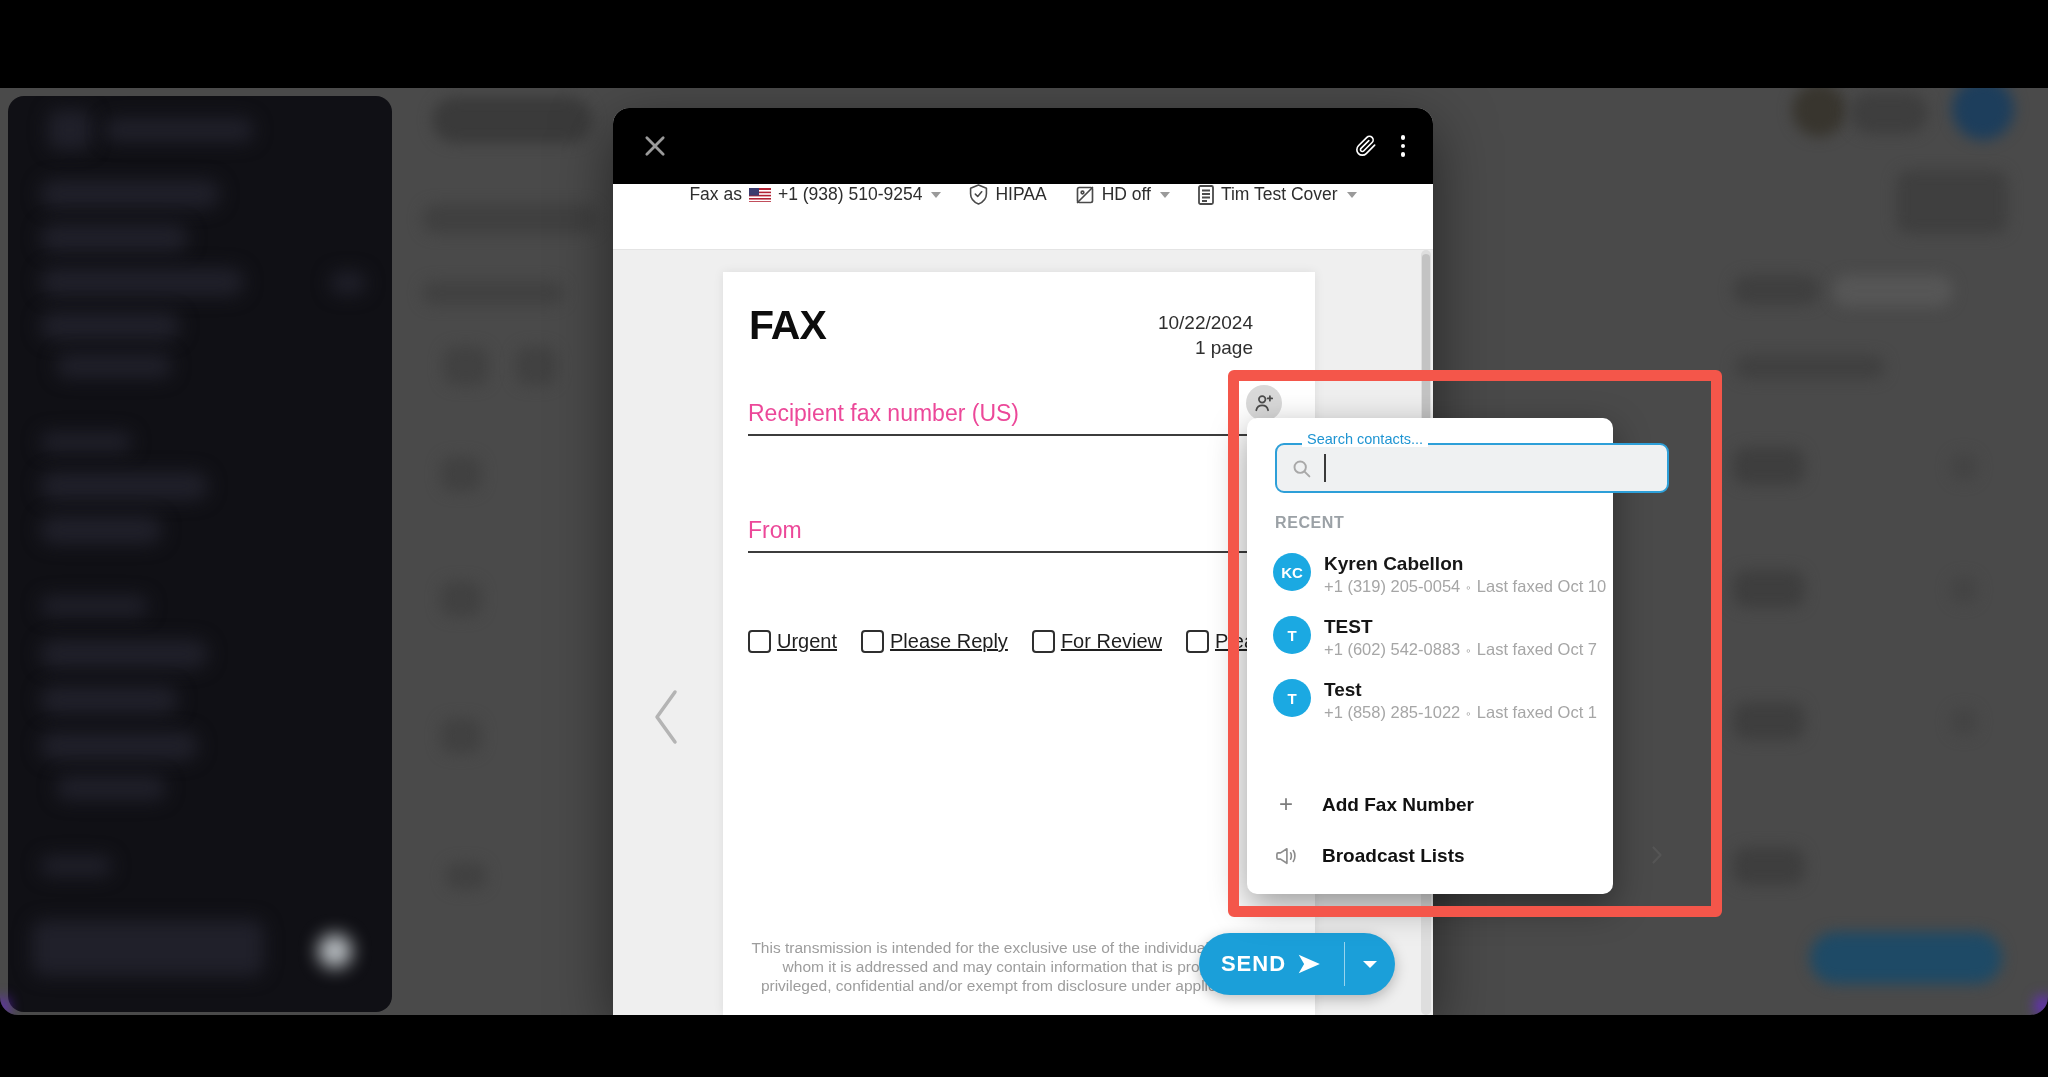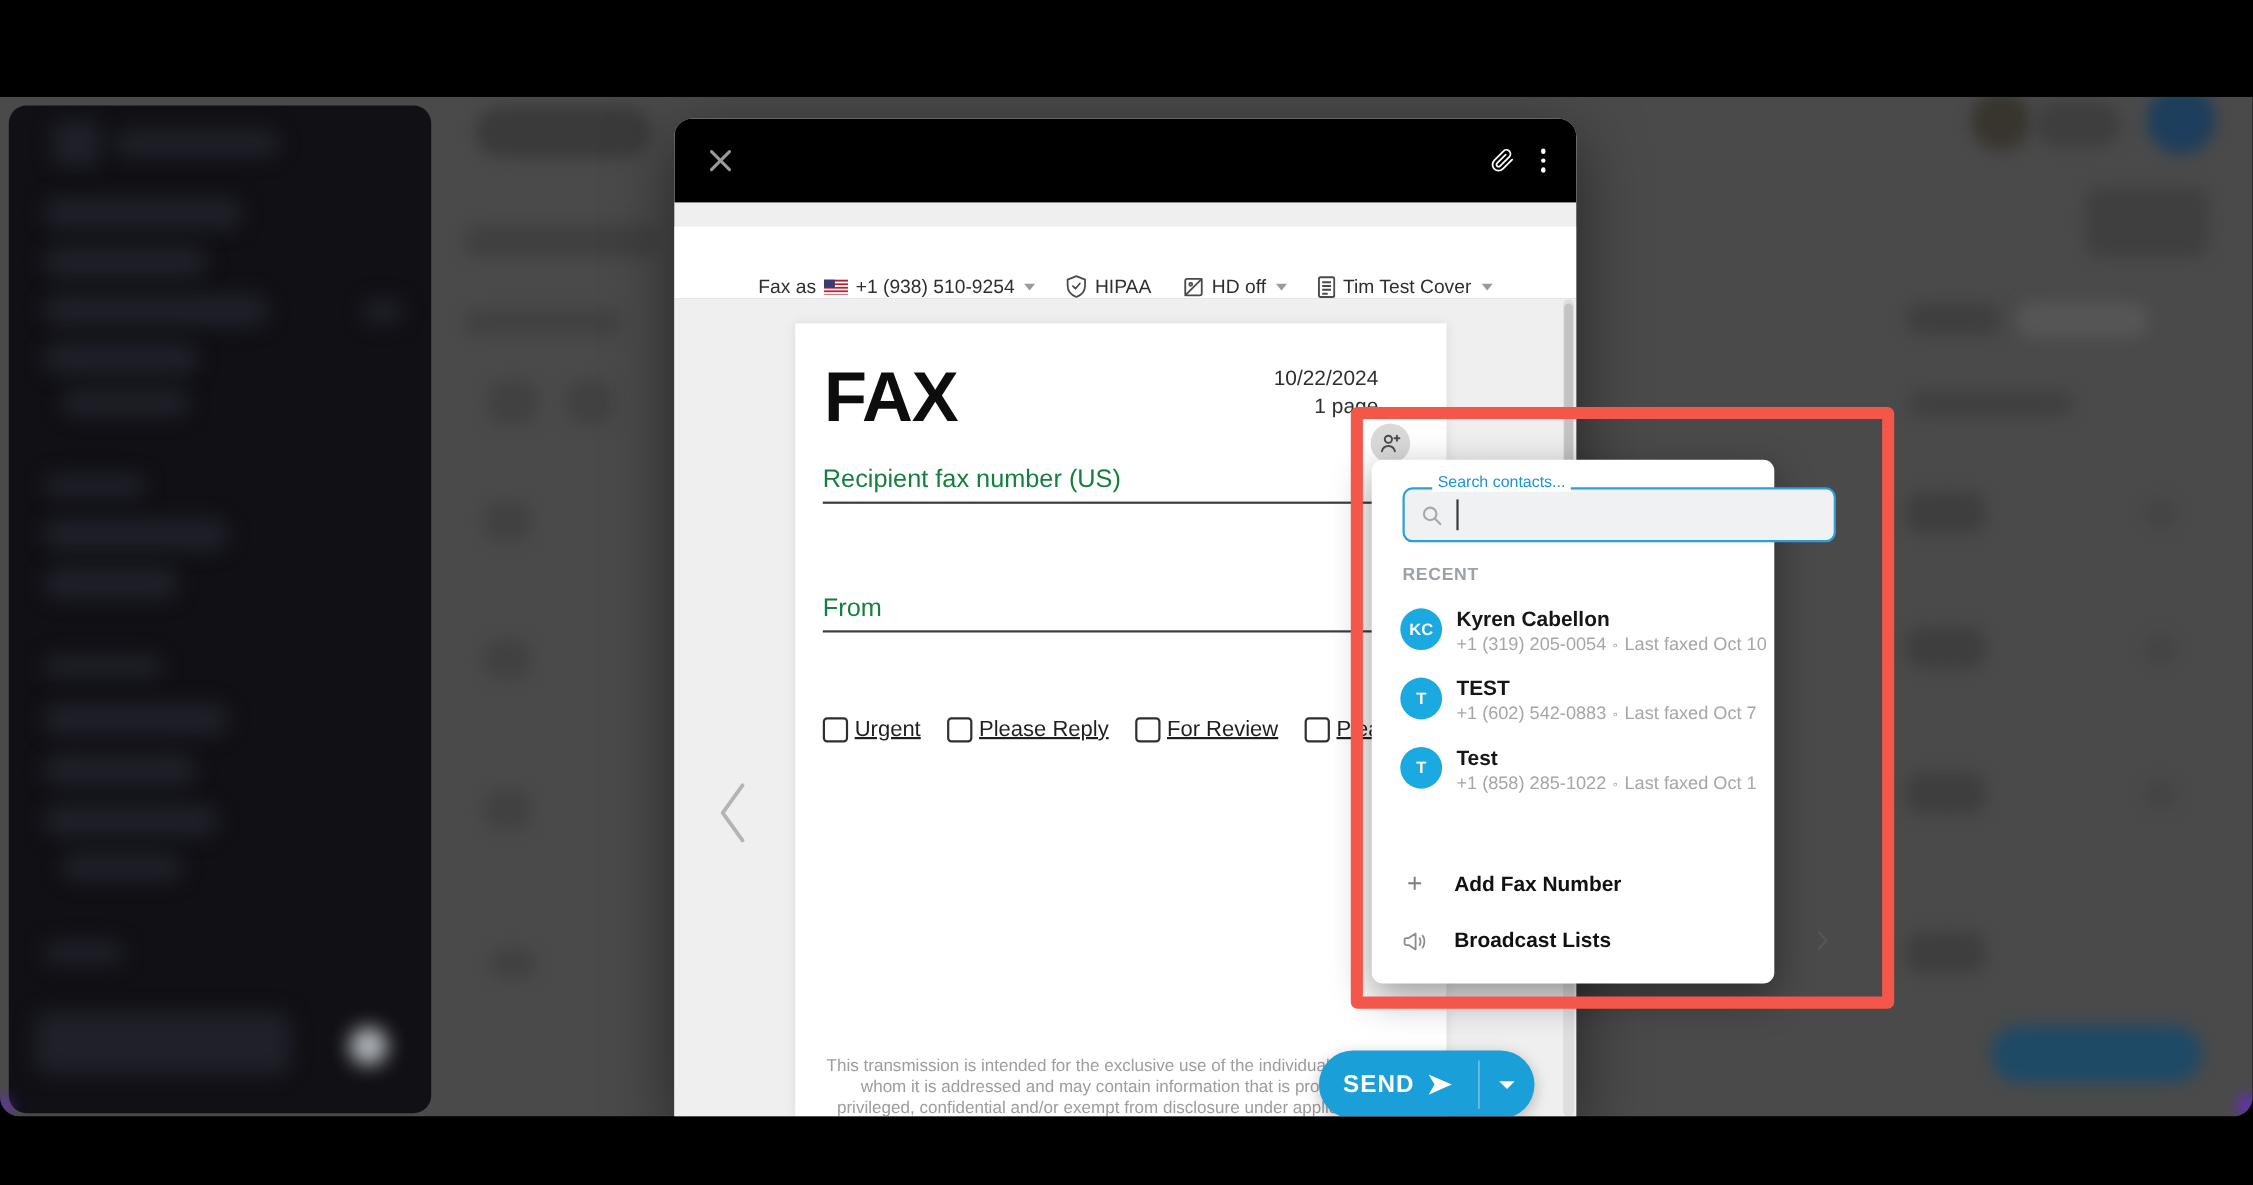--- a/index.html
+++ b/index.html
@@ -25,37 +25,37 @@
   #modal-title-wrap { text-align:center; color:#fff; }
   #modal-title { font-size:23px; font-weight:700; letter-spacing:.2px; }
   #modal-subtitle { font-size:16.5px; color:#ededed; margin-top:5px; }
   .header-left { position:absolute; left:28px; top:0; height:100%; display:flex; align-items:center; }
   .header-right { position:absolute; right:24px; top:0; height:100%; display:flex; align-items:center; gap:20px; }
   .icon-btn { display:flex; align-items:center; justify-content:center; cursor:pointer; }
   .kebab { display:flex; flex-direction:column; gap:4px; padding:4px; }
   .kebab i { width:4.5px; height:4.5px; border-radius:50%; background:#fff; }
 
   #toolbar { height:66px; background:#fff; border-bottom:1px solid #e4e4e4; flex:0 0 auto;
-             display:flex; align-items:flex-end; justify-content:center; gap:28px;
-             font-size:17.5px; color:#2e2e2e;margin-top:22px; }
+             display:flex; align-items:flex-start; justify-content:center; gap:28px;
+             font-size:17.5px; color:#2e2e2e; }
   .tb-item { display:flex; align-items:center; gap:7px; cursor:pointer; }
   .caret { width:0; height:0; border-left:5.5px solid transparent; border-right:5.5px solid transparent;
            border-top:6px solid #9a9a9a; display:inline-block; margin-left:2px; }
   .flag { width:22px; height:14px; display:inline-block; }
 
   #doc-area { flex:1 1 auto; position:relative; background:#efefef; overflow:hidden; }
   #sheet { position:absolute; left:110px; top:22px; width:592px; bottom:0; background:#fff;
            box-shadow:0 0 10px rgba(0,0,0,.08); }
-  #fax-heading { position:absolute; left:26px; top:30px; font-size:64px; font-weight:800;
+  #fax-heading { position:absolute; left:26px; top:30px; font-size:41px; font-weight:800;
                  letter-spacing:-1px; color:#0d0d0d; }
   #date-block { position:absolute; right:62px; top:38px; text-align:right; font-size:19px;
                 line-height:25px; color:#2f2f2f; }
   .frow { position:absolute; left:25px; width:540px; height:44px;
           border-bottom:2px solid #3c3c3c; display:flex; align-items:flex-end; }
-  .frow span { font-size:23px; color:#15803d; padding-bottom:7px; }
+  .frow span { font-size:23px; color:#ec4899; padding-bottom:7px; }
   #checkbox-row { position:absolute; left:25px; top:358px; display:flex; gap:24px; white-space:nowrap; }
   .cb { display:flex; align-items:center; gap:6px; font-size:20px; color:#1f1f1f; cursor:pointer;text-decoration:underline; }
   .cb .box { width:23px; height:23px; border:2px solid #2f2f2f; border-radius:4px; background:#fff; flex:0 0 auto; }
   #disclaimer { position:absolute; left:23px; top:666px; width:545px; text-align:center;
                 font-size:15.5px; line-height:19px; color:#9d9d9d; }
 
   #page-chevron { position:absolute; left:38px; top:438px; cursor:pointer; }
   #doc-scrollbar { position:absolute; right:2px; top:0; bottom:0; width:10px; background:#dedede; border-radius:5px; }
   #doc-scrollbar .thumb { position:absolute; left:1px; right:1px; top:4px; height:420px; background:#c3c3c3; border-radius:4px; }
 

